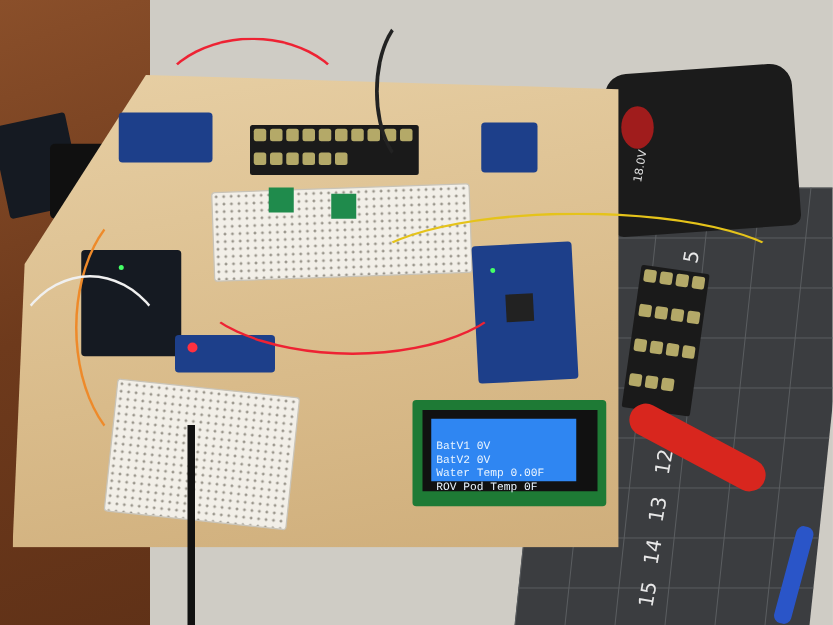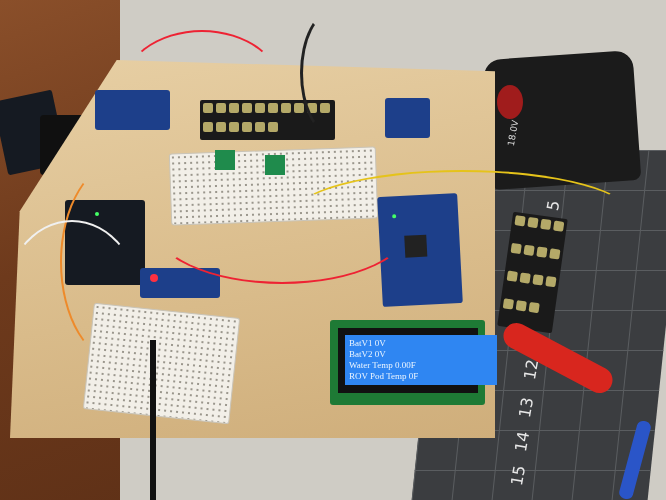--- a/index.html
+++ b/index.html
@@ -13,22 +13,22 @@
   #board{left:10px;top:60px;width:485px;height:378px;background:linear-gradient(170deg,#e7cfa4,#d9bb8a 60%,#cfae7b);
          clip-path:polygon(22% 0,100% 3%,100% 100%,0 100%,2% 40%);box-shadow:0 2px 4px rgba(0,0,0,.3);}
   .breadboard{background:#f2efe8;border:1px solid #c9c4b8;border-radius:3px;
       background-image:radial-gradient(#9a968c 1px,transparent 1.3px);background-size:6px 6px;}
   .pcb-blue{background:#1d3f8a;border-radius:3px;}
   .pcb-dark{background:#151a22;border-radius:3px;}
   .terminal{background:#1a1a1a;border-radius:2px;display:flex;flex-wrap:wrap;gap:3px;padding:3px;box-sizing:border-box;}
   .screw{width:10px;height:10px;background:#b4a968;border-radius:2px;}
   #lcd-frame{left:330px;top:320px;width:155px;height:85px;background:#1e7a35;border-radius:3px;}
   #lcd-bezel{left:338px;top:328px;width:140px;height:65px;background:#111;}
-  #lcd-screen{left:345px;top:335px;width:152px;height:50px;background:#2f86f2;box-sizing:border-box;padding:3px 4px;
-      color:#e9f4ff;font-family:Liberation Serif, serif;font-size:9px;line-height:11px;white-space:pre;}
+  #lcd-screen{left:345px;top:335px;width:116px;height:50px;background:#2f86f2;box-sizing:border-box;padding:17px 4px;
+      color:#e9f4ff;font-family:Liberation Mono, monospace;font-size:9px;line-height:11px;white-space:pre;}
   #charger{left:487px;top:55px;width:150px;height:130px;background:#1b1b1b;border-radius:18px 18px 8px 8px;transform:rotate(-4deg);}
   #charger-badge{left:497px;top:85px;width:26px;height:34px;background:#a01c1c;border-radius:50%;}
   .wire{position:absolute;border-radius:50%;border-style:solid;border-color:transparent;}
   .led{width:4px;height:4px;border-radius:50%;}
 </style>
 </head>
 <body>
 
 <div class="abs" id="floor"></div>
 <div class="abs" id="counter"></div>

